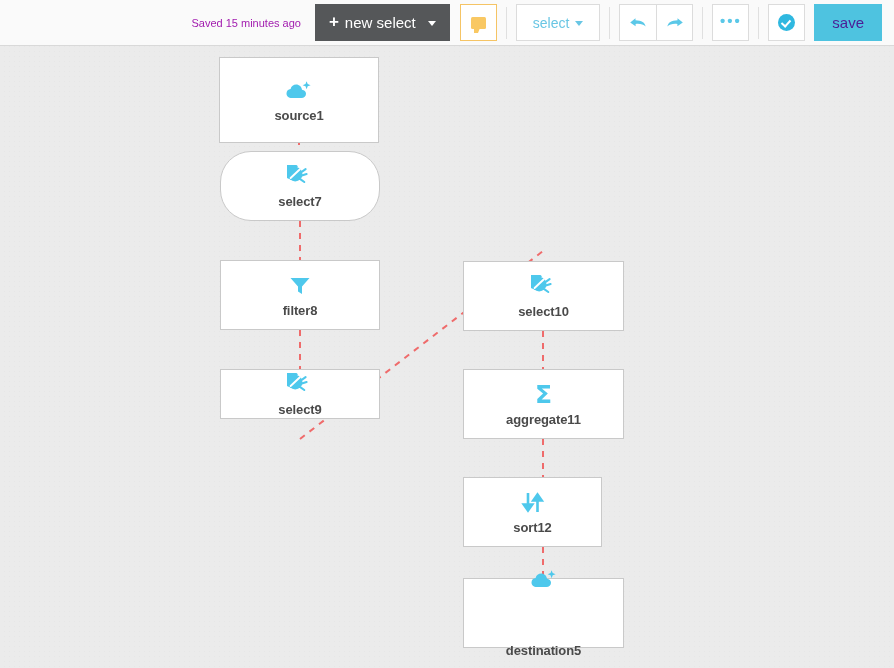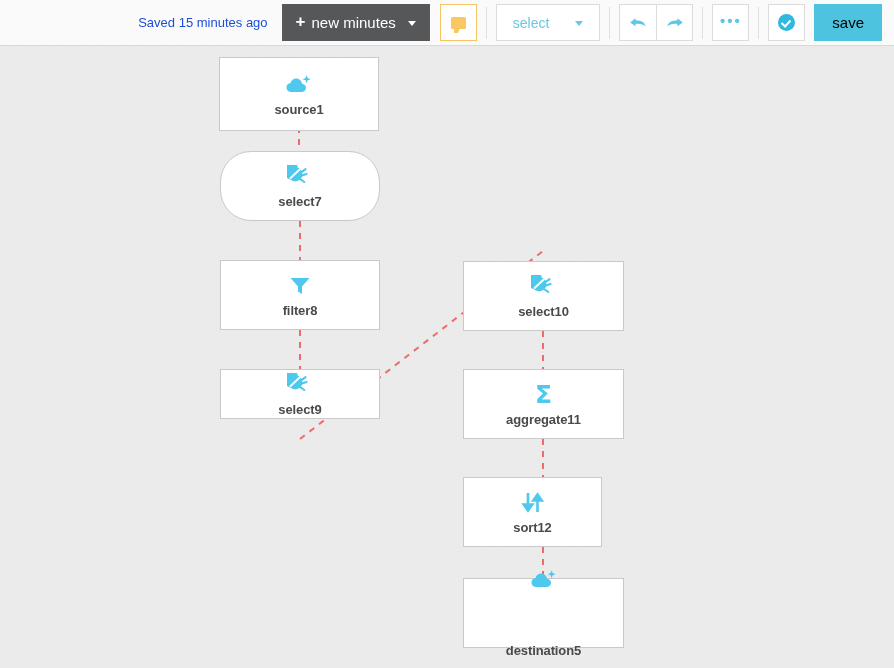--- a/index.html
+++ b/index.html
@@ -30,22 +30,22 @@
     background: #fafafa;
     border-bottom: 1px solid #d9d9d9;
     box-sizing: border-box;
     display: flex;
     align-items: center;
     justify-content: flex-end;
     padding-right: 12px;
   }
 
   .tb-saved {
-    color: #1d4ed8;
-    font-size: 13px;
+    color: #a21caf;
+    font-size: 11px;
     margin-right: 14px;
     white-space: nowrap;
   }
 
   .tb-group {
     display: flex;
     align-items: center;
   }
 
   .tb-sep {
@@ -60,21 +60,20 @@
     height: 37px;
     border: 1px solid #dcdcdc;
     background: #ffffff;
     display: flex;
     align-items: center;
     justify-content: center;
     font-size: 14px;
     color: #5bc8e8;
     cursor: pointer;
     user-select: none;
-    gap: 20px;
   }
 
   .btn-newsource {
     background: #555759;
     border-color: #555759;
     color: #ffffff;
     padding: 0 13px;
     font-size: 15px;
     height: 37px;
     gap: 6px;
@@ -155,21 +154,21 @@
     left: 5px; top: 4px;
     width: 4px; height: 7px;
     border: solid #ffffff;
     border-width: 0 2px 2px 0;
     transform: rotate(42deg);
   }
 
   .btn-save {
     background: #4ec3e0;
     border-color: #4ec3e0;
-    color: #000000;
+    color: #4c1d95;
     padding: 0 17px;
     font-size: 15px;
     margin-left: 9px;
   }
 
   
   #canvas {
     position: absolute;
     top: 46px; left: 0;
     width: 894px;
@@ -221,21 +220,21 @@
 <body>
 
 <div id="app">
 
   <div id="toolbar">
 
     <span class="tb-saved">Saved 15 minutes ago</span>
 
     <div class="btn btn-newsource">
       <span class="plus">+</span>
-      <span>new minutes</span>
+      <span>new select</span>
       <span class="caret"></span>
     </div>
 
     <div class="btn btn-comment">
       <span class="bubble"></span>
     </div>
 
     <div class="tb-sep"></div>
 
     <div class="btn btn-select">
@@ -279,21 +278,21 @@
     <svg id="edges">
         <line x1="299" y1="81" x2="299" y2="105" stroke="#ef6b6b" stroke-width="2" stroke-dasharray="6,6"></line>
         <line x1="300" y1="175" x2="300" y2="214" stroke="#ef6b6b" stroke-width="2" stroke-dasharray="6,6"></line>
         <line x1="300" y1="284" x2="300" y2="323" stroke="#ef6b6b" stroke-width="2" stroke-dasharray="6,6"></line>
         <line x1="300" y1="393" x2="543" y2="205" stroke="#ef6b6b" stroke-width="2" stroke-dasharray="6,6"></line>
         <line x1="543" y1="285" x2="543" y2="323" stroke="#ef6b6b" stroke-width="2" stroke-dasharray="6,6"></line>
         <line x1="543" y1="393" x2="543" y2="431" stroke="#ef6b6b" stroke-width="2" stroke-dasharray="6,6"></line>
         <line x1="543" y1="501" x2="543" y2="532" stroke="#ef6b6b" stroke-width="2" stroke-dasharray="6,6"></line>
       </svg>
     <div id="nodes">
-        <div class="node" style="left: 219px; top: 11px; width: 160px; height: 74px;">
+        <div class="node" style="left: 219px; top: 11px; width: 160px; height: 86px;">
           <div class="node-icon">
             <svg width="28" height="22" viewBox="0 0 28 22">
               <path d="M7 18 C3.4 18 1.5 15.9 1.5 13.4 C1.5 11 3.3 9.2 5.6 9 C6.2 6.4 8.5 4.6 11.2 4.6 C14.2 4.6 16.7 6.9 17 9.8 C19.3 10 21 11.6 21 13.7 C21 16.1 19.1 18 16.4 18 Z" fill="#4ec8ec"></path>
               <path d="M21.6 1.2 L22.7 4.1 L25.6 5.2 L22.7 6.3 L21.6 9.2 L20.5 6.3 L17.6 5.2 L20.5 4.1 Z" fill="#4ec8ec"></path>
             </svg>
           </div>
           <div class="node-label">source1</div>
         </div>
         <div class="node" style="left: 220px; top: 105px; width: 160px; height: 70px; border-radius: 31px;">
           <div class="node-icon">

